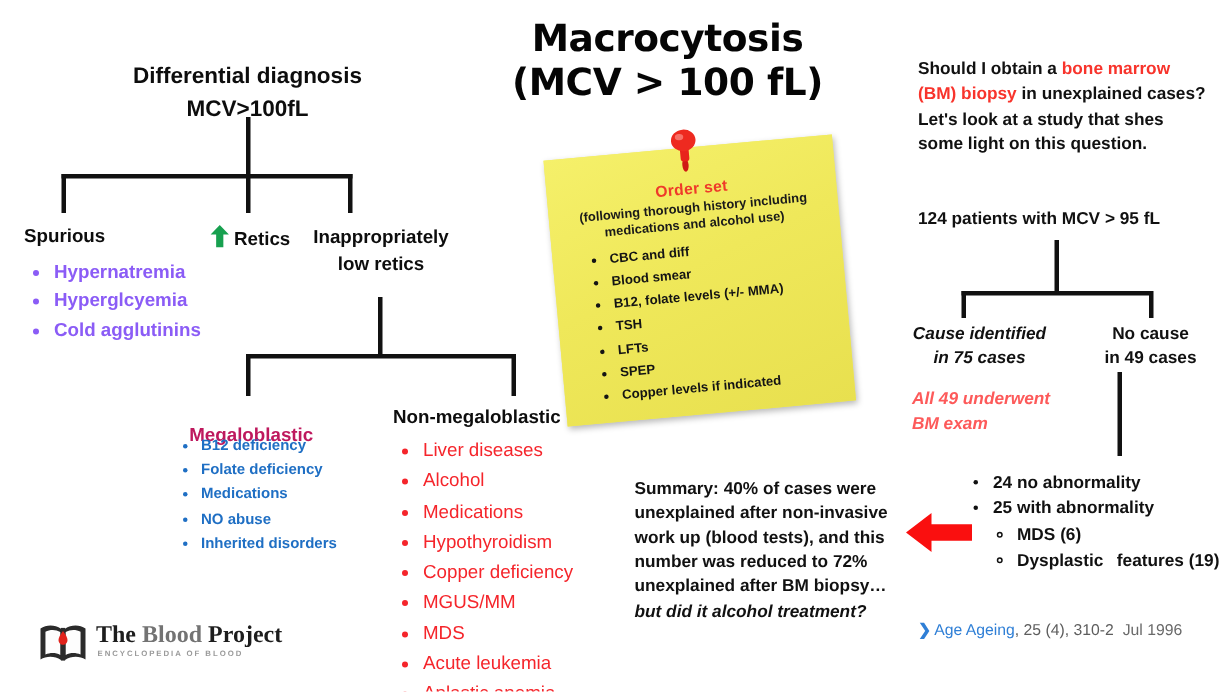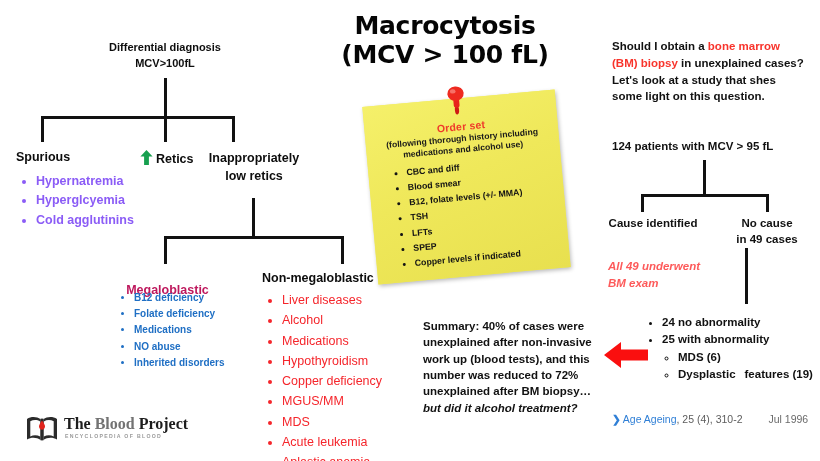--- a/index.html
+++ b/index.html
@@ -21,21 +21,21 @@
     line-height:1.15;
   }
   #title-block .t2{
     font-family:"DejaVu Sans", sans-serif;
     font-size:25px;font-weight:bold;color:#050505;letter-spacing:-0.3px;
     line-height:1.15;
   }
 
   
   #dd-head{left:60px;top:40px;width:210px;text-align:center;
-    font-size:11px;font-weight:bold;color:#0d0d0d;line-height:1.45;}
+    font-size:15px;font-weight:bold;color:#0d0d0d;line-height:1.45;}
 
   .vline{background:#111;}
   .hline{background:#111;}
 
   
   #l1-stem{left:164px;top:78px;width:3px;height:38px;}
   #l1-bar{left:41px;top:116px;width:194px;height:3px;}
   #l1-d1{left:41px;top:116px;width:3px;height:26px;}
   #l1-d2{left:164px;top:116px;width:3px;height:26px;}
   #l1-d3{left:232px;top:116px;width:3px;height:26px;}
@@ -100,21 +100,21 @@
 
   #cohort{left:612px;top:140px;width:200px;
     font-size:11.5px;font-weight:bold;color:#111;}
 
   #r-stem{left:703px;top:160px;width:3px;height:34px;}
   #r-bar{left:641px;top:194px;width:127px;height:3px;}
   #r-d1{left:641px;top:194px;width:3px;height:18px;}
   #r-d2{left:766px;top:194px;width:3px;height:18px;}
 
   #cause-id{left:606px;top:215px;width:94px;text-align:center;
-    font-size:11.5px;font-weight:bold;color:#111;line-height:1.42;}
+    font-size:11.5px;font-weight:bold;color:#111;line-height:1.42;font-style:italic;}
   #no-cause{left:722px;top:215px;width:90px;text-align:center;
     font-size:11.5px;font-weight:bold;color:#111;line-height:1.42;}
 
   #bm-exam{left:608px;top:258px;width:124px;text-align:left;
     font-size:11.5px;font-weight:bold;font-style:italic;color:#fd5a5a;line-height:1.45;}
 
   #r-d3{left:745px;top:248px;width:3px;height:56px;}
 
   #findings{left:648px;top:314px;margin:0;padding-left:14px;list-style:disc;}
   #findings>li{font-size:11.5px;font-weight:bold;color:#111;line-height:1.5;white-space:nowrap;}
@@ -123,21 +123,21 @@
   #findings ul li.wrap{white-space:normal;width:150px;}
   #findings ul li.wrap span.gap{display:inline-block;width:9px;}
 
   #red-arrow{left:604px;top:341px;width:44px;height:28px;}
 
   
   #citation{left:612px;top:413px;font-size:10.5px;white-space:nowrap;}
   #citation .chev{color:#2f7fd6;font-weight:bold;margin-right:2px;}
   #citation .jrnl{color:#2f7fd6;}
   #citation .rest{color:#5d5d5d;}
-  #citation .date{color:#6a6a6a;margin-left:26px;}
+  #citation .date{color:#6a6a6a;margin-left:6px;}
 
   
   #logo{left:26px;top:416px;height:28px;}
   #logo-mark{position:absolute;left:0;top:0;width:32px;height:26px;}
   #logo-text{position:absolute;left:38px;top:-1px;white-space:nowrap;}
   #logo-text .lt{font-family:"Liberation Serif", serif;font-size:16px;font-weight:bold;color:#1d1d1d;}
   #logo-text .lb{font-family:"Liberation Serif", serif;font-size:16px;font-weight:bold;color:#737373;}
   #logo-sub{position:absolute;left:39px;top:17px;
     font-family:"Liberation Sans", sans-serif;font-size:5.2px;font-weight:bold;
     letter-spacing:1.3px;color:#9a9a9a;white-space:nowrap;}
@@ -243,20 +243,21 @@
 
 <div class="abs" id="cohort">124 patients with MCV &gt; 95 fL</div>
 
 <div class="abs vline" id="r-stem"></div>
 <div class="abs hline" id="r-bar"></div>
 <div class="abs vline" id="r-d1"></div>
 <div class="abs vline" id="r-d2"></div>
 
 <div class="abs" id="cause-id">
   <div>Cause identified</div>
+  <div>in 75 cases</div>
 </div>
 
 <div class="abs" id="no-cause">
   <div>No cause</div>
   <div>in 49 cases</div>
 </div>
 
 <div class="abs" id="bm-exam">
   <div>All 49 underwent</div>
   <div>BM exam</div>

